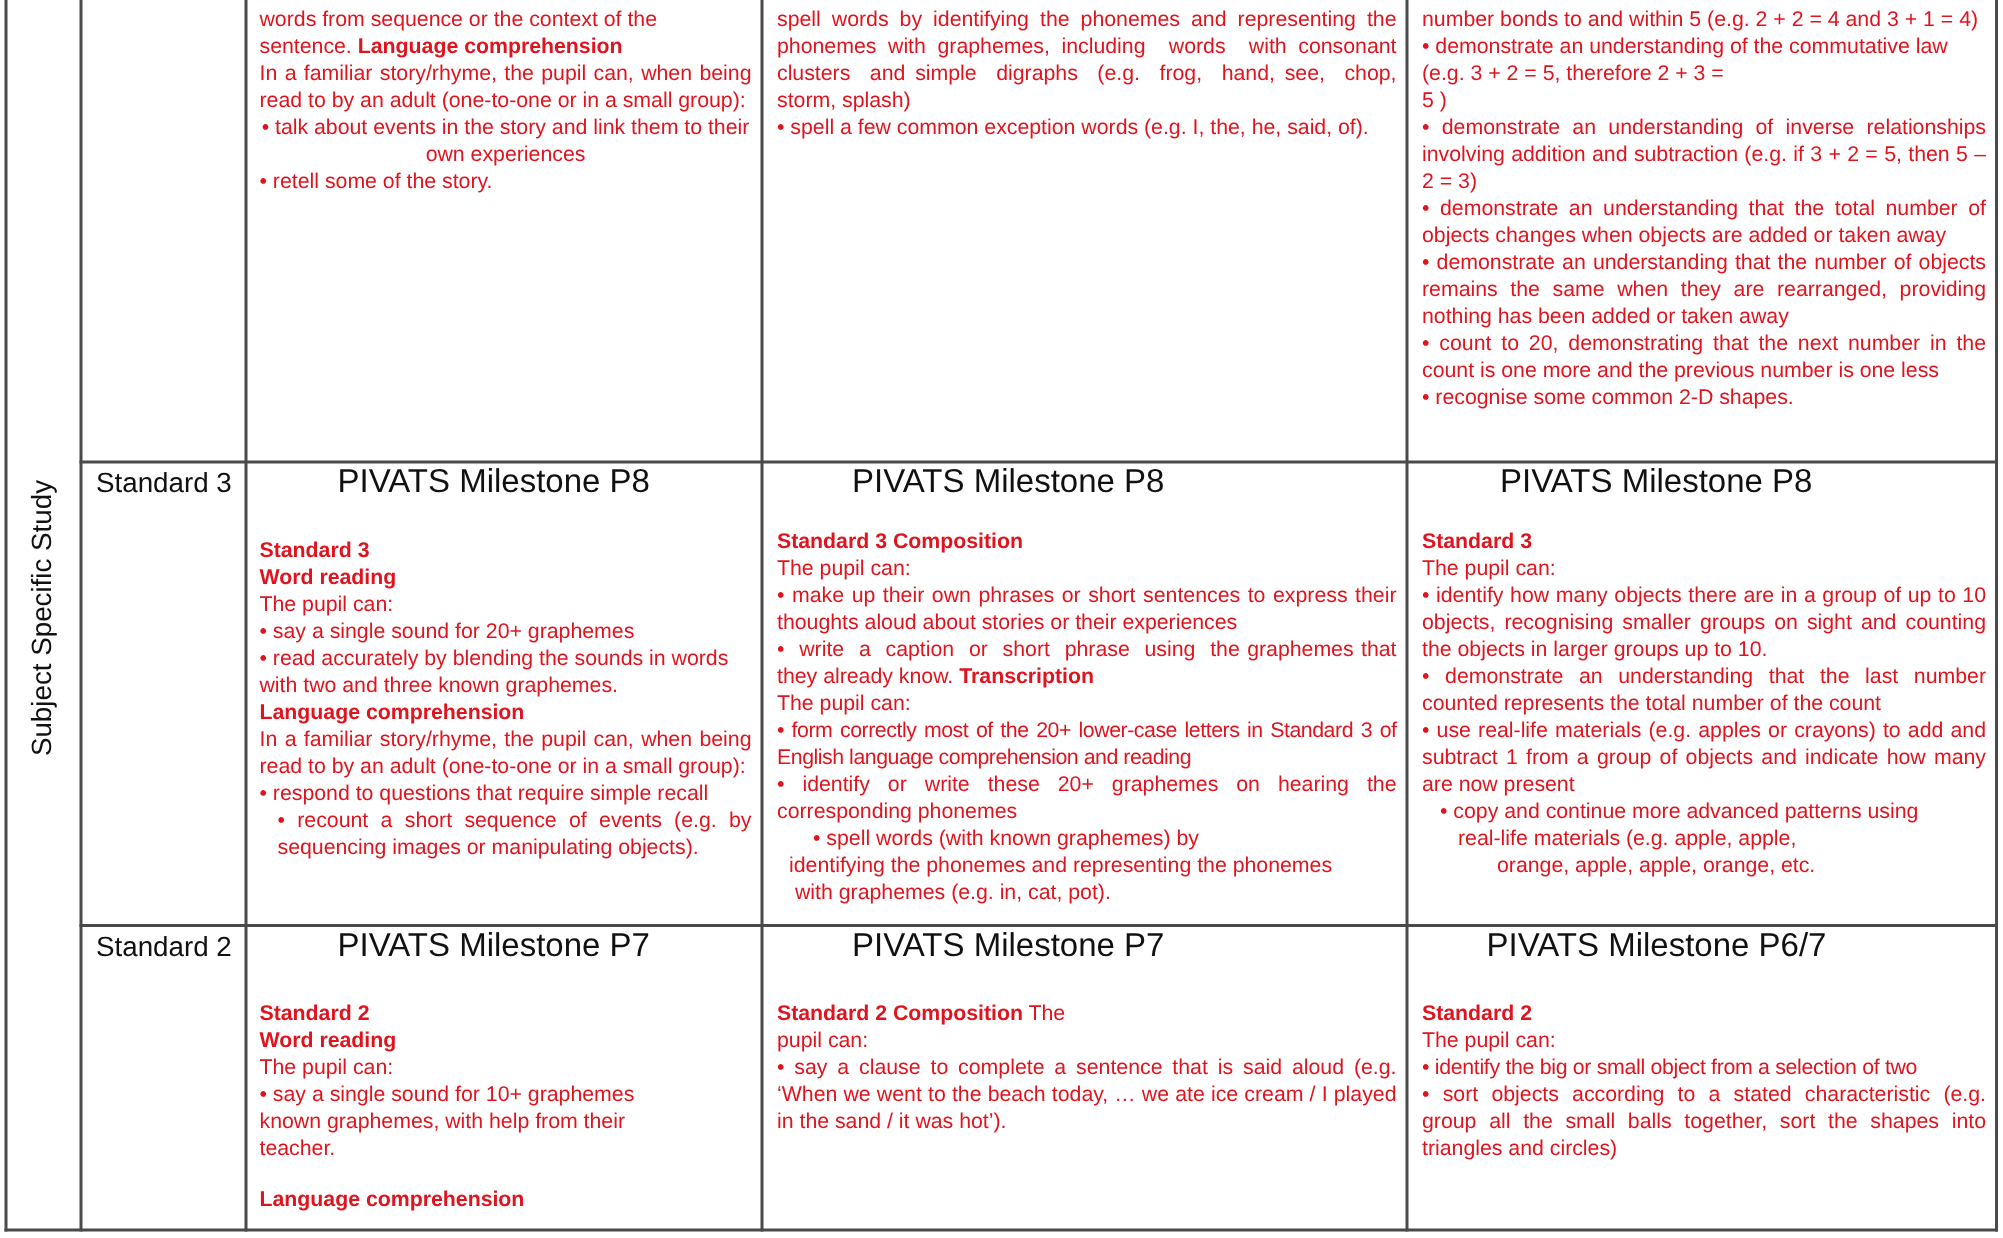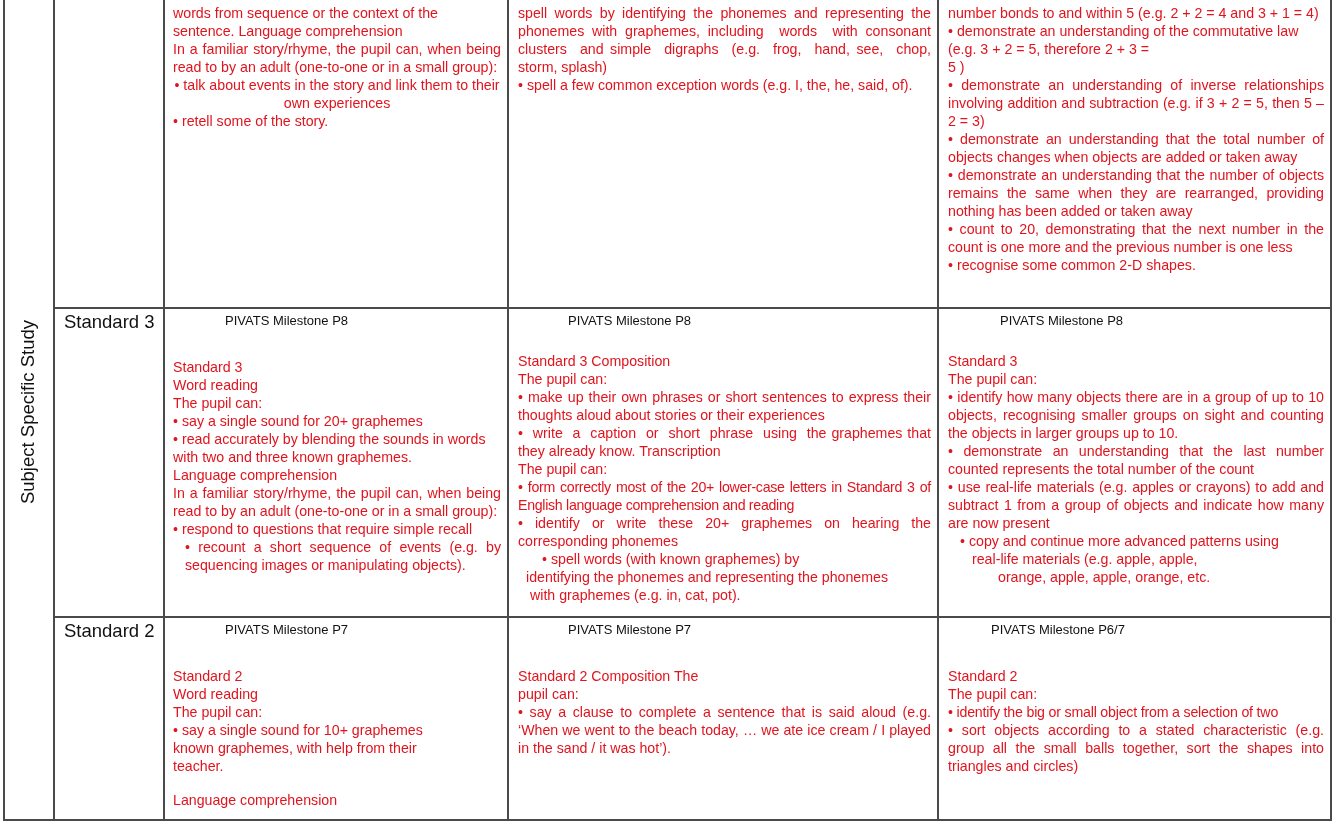--- a/index.html
+++ b/index.html
@@ -4,22 +4,22 @@
   <style>
     html, body { margin:0; padding:0; background:#ffffff; }
     body { width:1335px; height:825px; overflow:hidden; position:relative; font-family:"Liberation Sans", sans-serif; }
     .doc { position:absolute; left:0; top:0; width:1335px; height:825px; }
     .vline, .hline { position:absolute; background:#4a4a4a; }
     .vline { width:2px; }
     .hline { height:2px; }
     .cell { position:absolute; box-sizing:border-box; color:#e0141e; font-size:14.2px; line-height:18px; }
     .cell p { margin:0; }
     .j { text-align:justify; }
-    .b { font-weight:normal; }
-    .milestone { color:#111111; font-size:13px; line-height:22px; margin:0 0 16px 0; white-space:nowrap; }
+    .b { font-weight:bold; }
+    .milestone { color:#111111; font-size:22px; line-height:22px; margin:0 0 16px 0; white-space:nowrap; }
     .stdlabel { position:absolute; color:#111111; font-size:18.5px; line-height:24px; }
     .vertical { position:absolute; color:#111111; font-size:18.5px; white-space:nowrap; transform-origin:center center; transform:rotate(-90deg); }
     .ind1 { padding-left:12px; }
     .ind2 { padding-left:24px; }
     .ind3 { padding-left:50px; }
   </style>
 </head>
 <body>
 
 <div class="doc">

